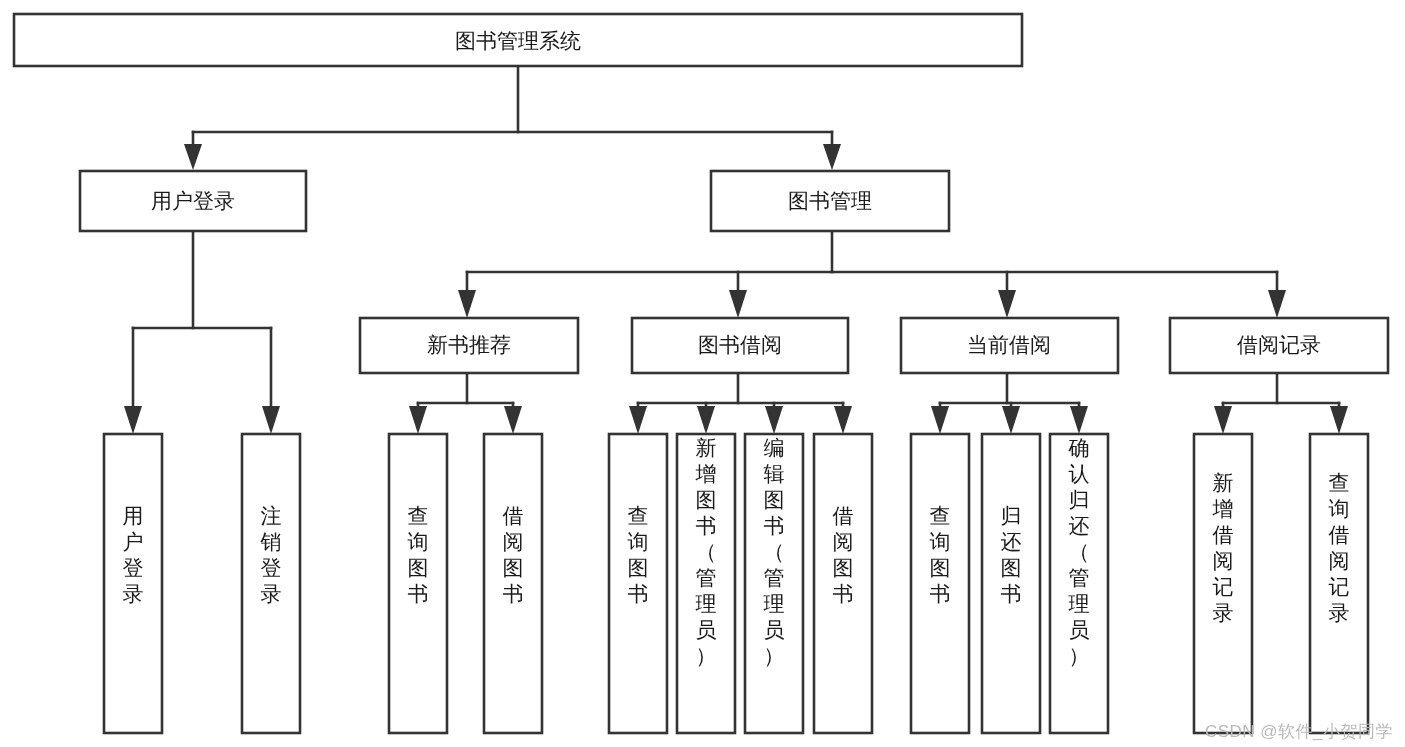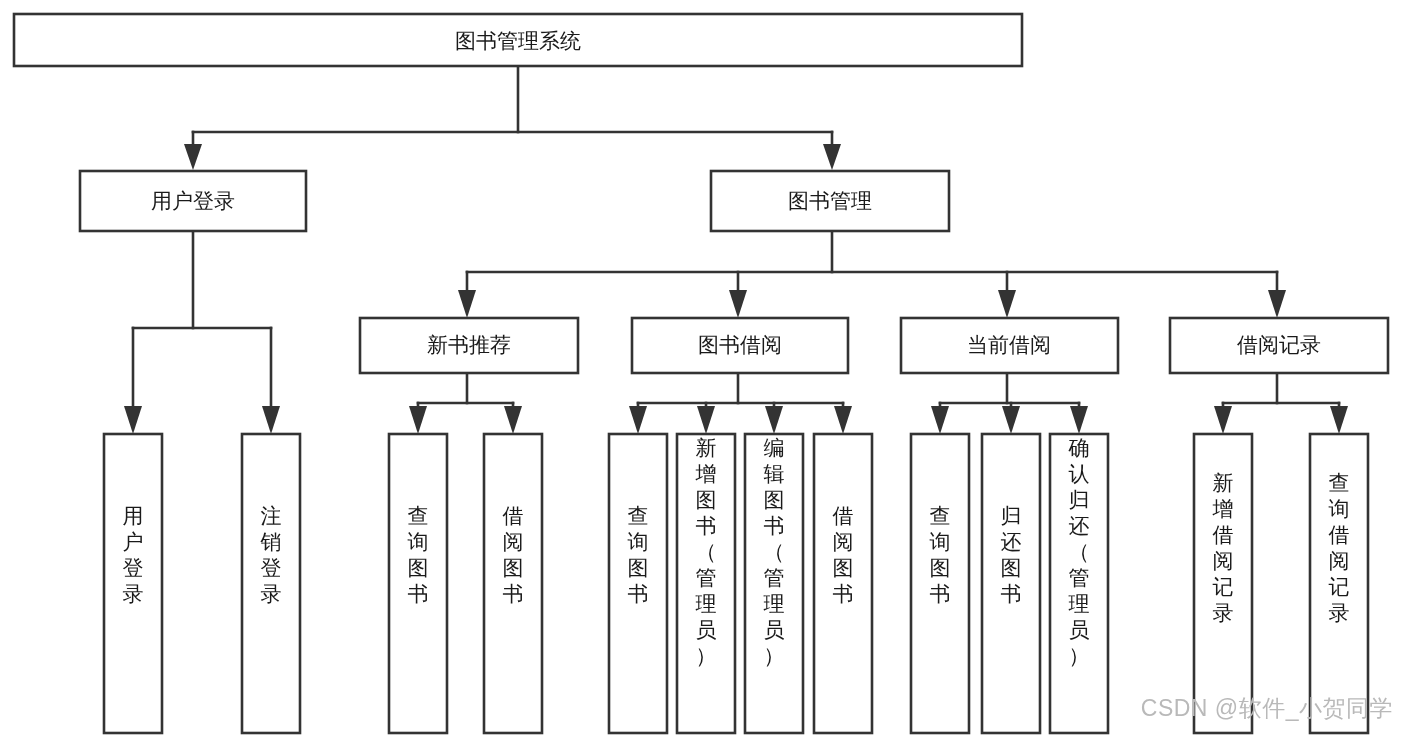--- a/index.html
+++ b/index.html
@@ -48,23 +48,23 @@
   }
   .node-label-v {
     fill: #1a1a1a;
     font-family: "Liberation Sans", "DejaVu Sans", sans-serif;
     font-size: 21px;
     text-anchor: middle;
   }
   .watermark {
     position: absolute;
     right: 12px;
-    bottom: 23px;
-    font-family: "Liberation Sans", "DejaVu Sans", sans-serif;
-    font-size: 23px;
+    bottom: 4px;
+    font-family: "Liberation Sans", "DejaVu Sans", sans-serif;
+    font-size: 17px;
     color: #b9b9b9;
     letter-spacing: 0.5px;
     white-space: nowrap;
     user-select: none;
   }
 </style>
 </head>
 <body>
 
 <div id="diagram-root">

